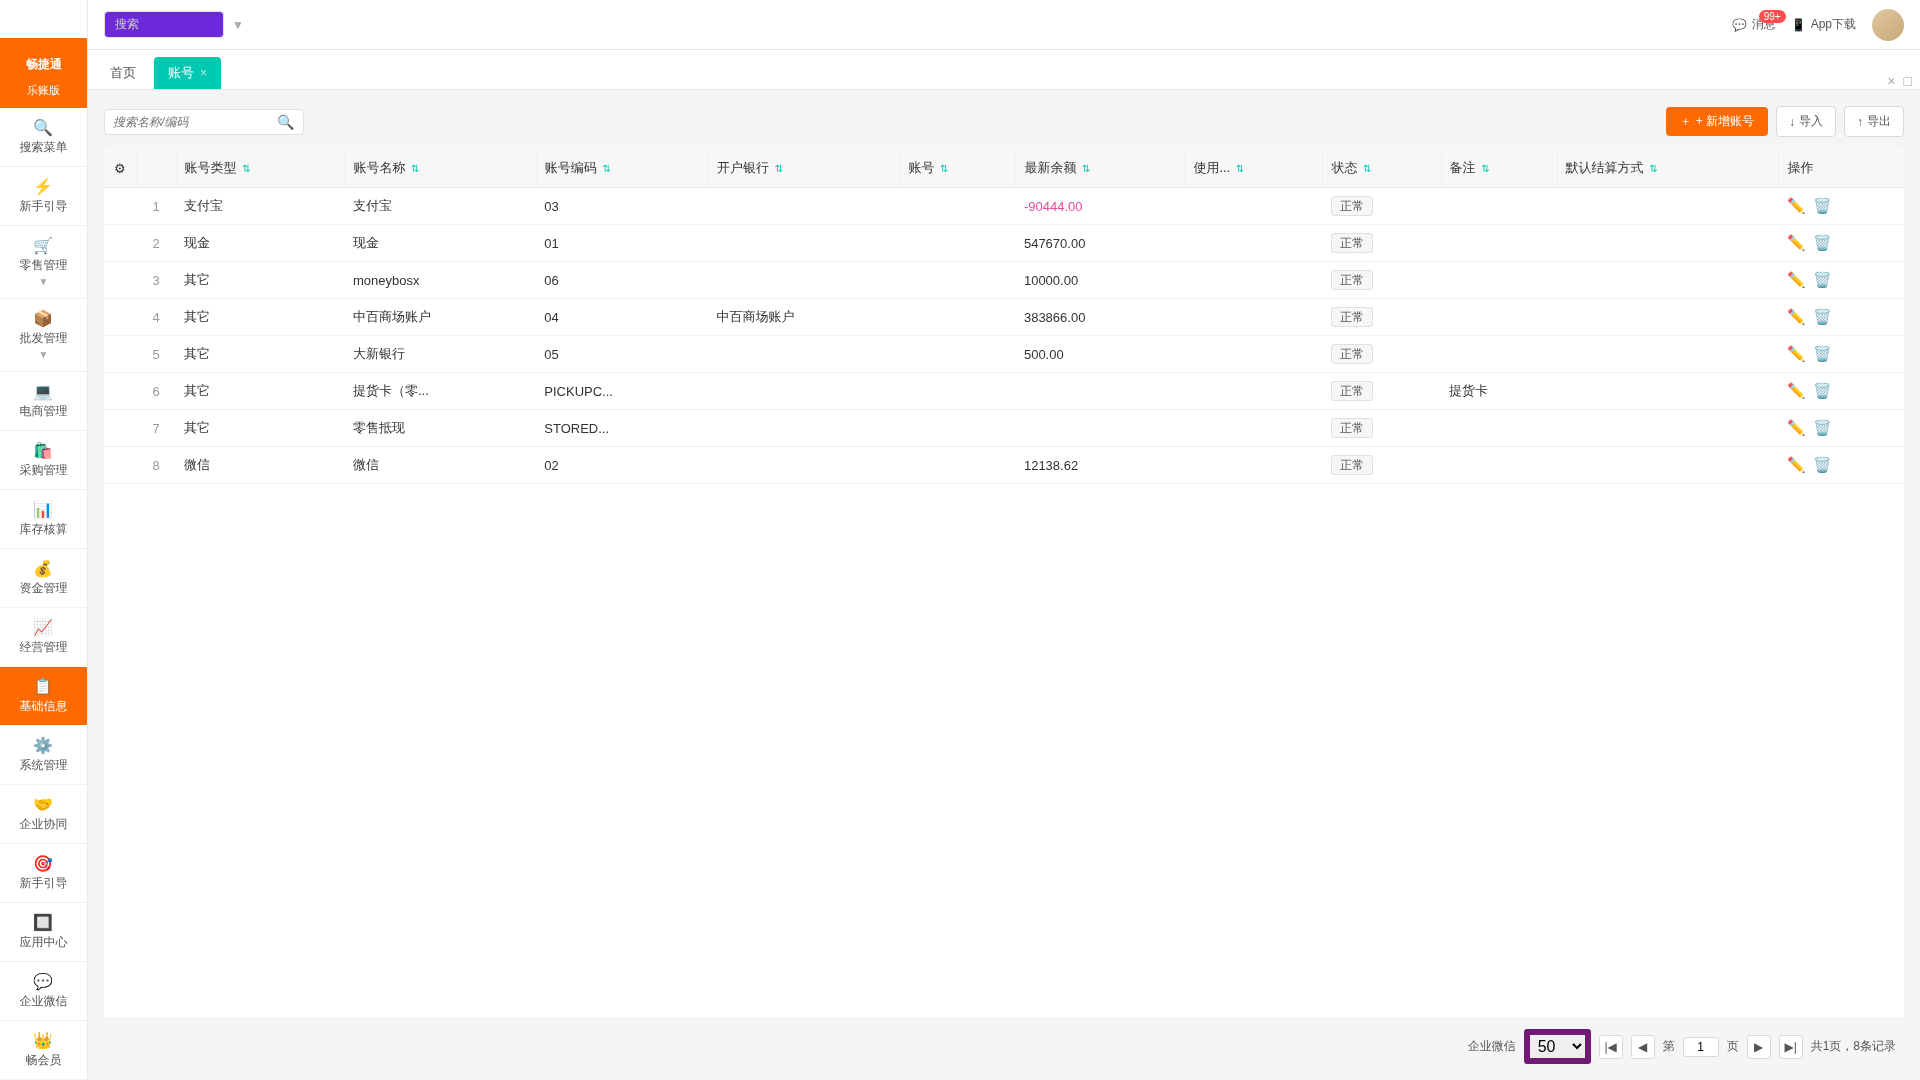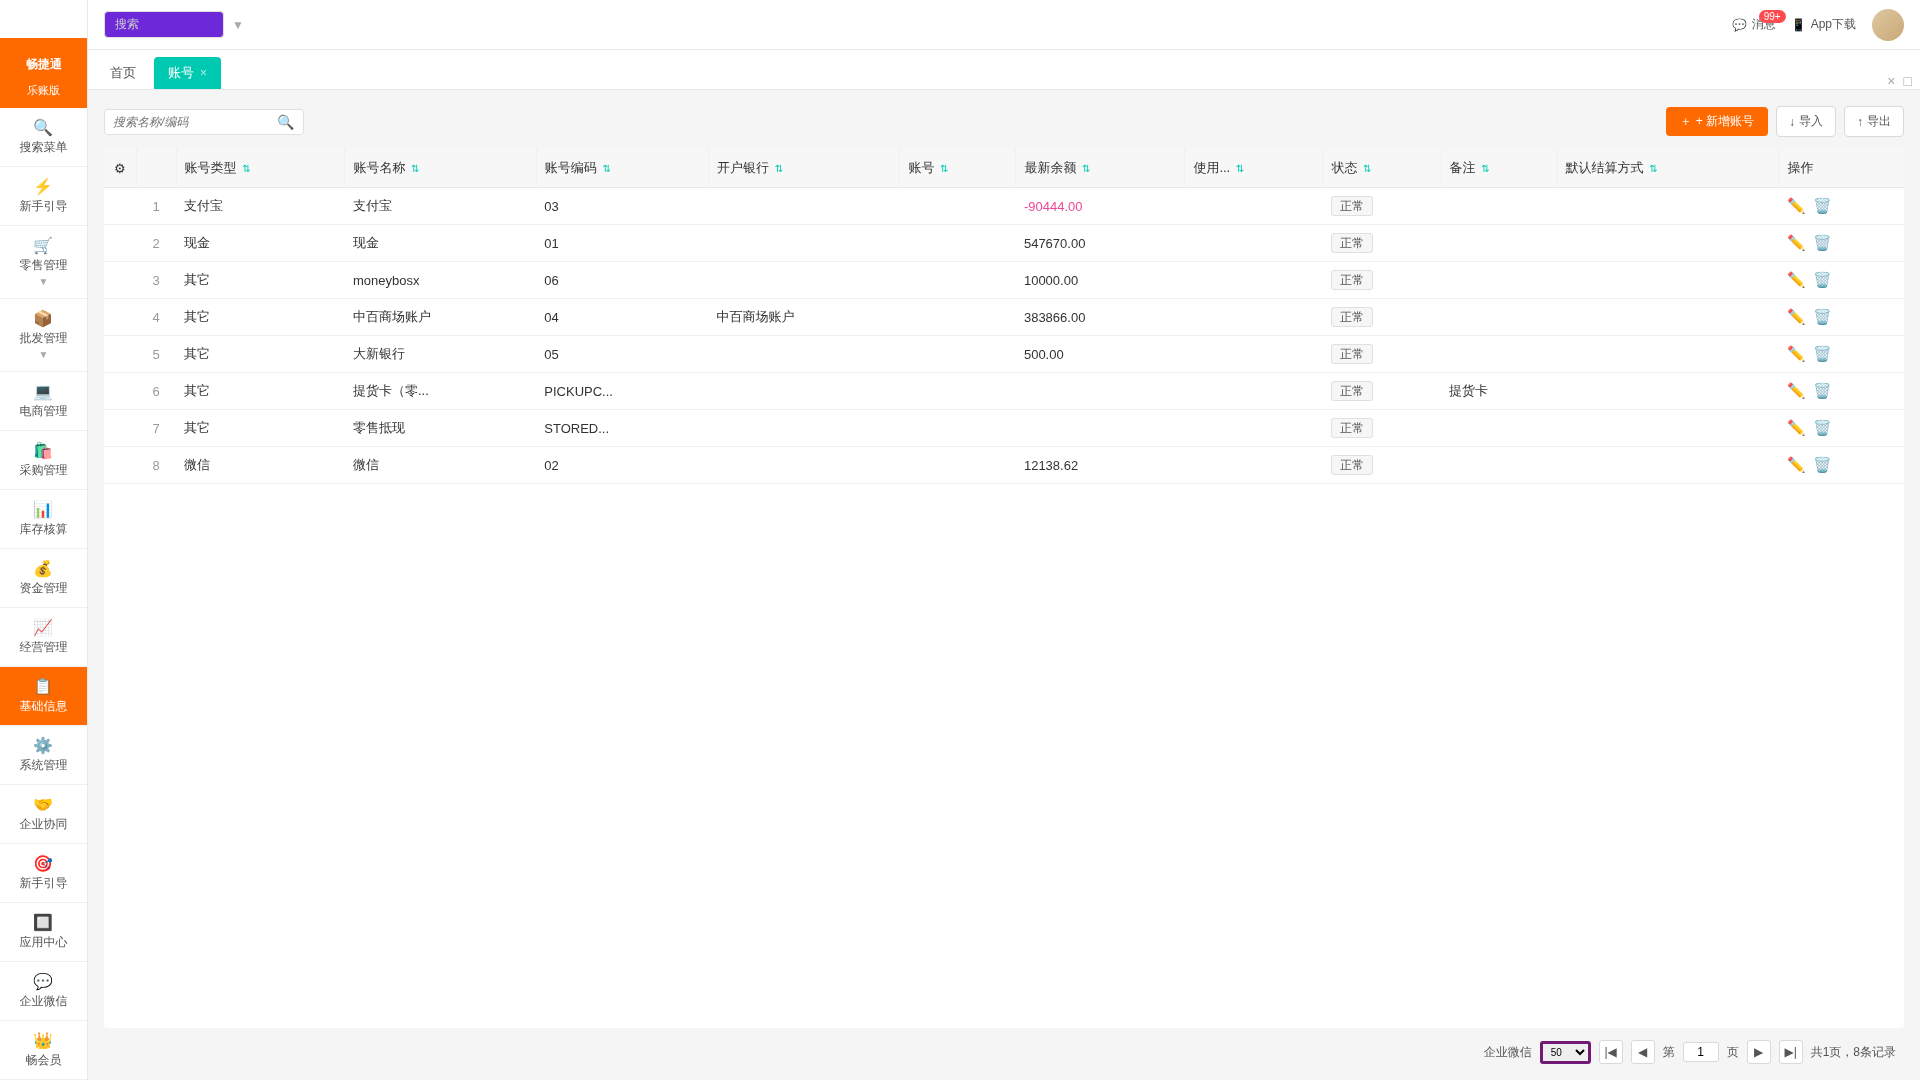--- a/index.html
+++ b/index.html
@@ -287,24 +287,24 @@
       margin-top: 12px;
       display: flex;
       align-items: center;
       justify-content: flex-end;
       gap: 8px;
       font-size: 12px;
       color: #555;
       padding-right: 8px;
     }
     .page-size-select {
-      border: 3px solid #701a75;
+      border: 6px solid #701a75;
       border-radius: 3px;
       padding: 2px 4px;
-      font-size: 10px;
+      font-size: 16px;
     }
     .page-btn {
       width: 24px;
       height: 24px;
       border: 1px solid #d9d9d9;
       border-radius: 3px;
       background: #fff;
       cursor: pointer;
       display: flex;
       align-items: center;

